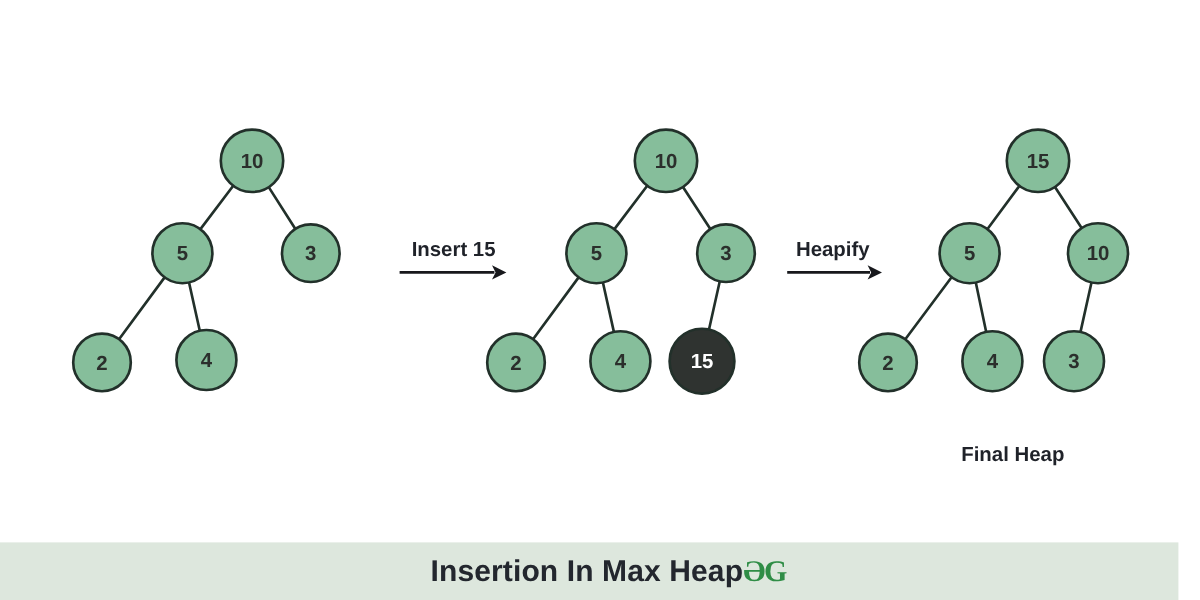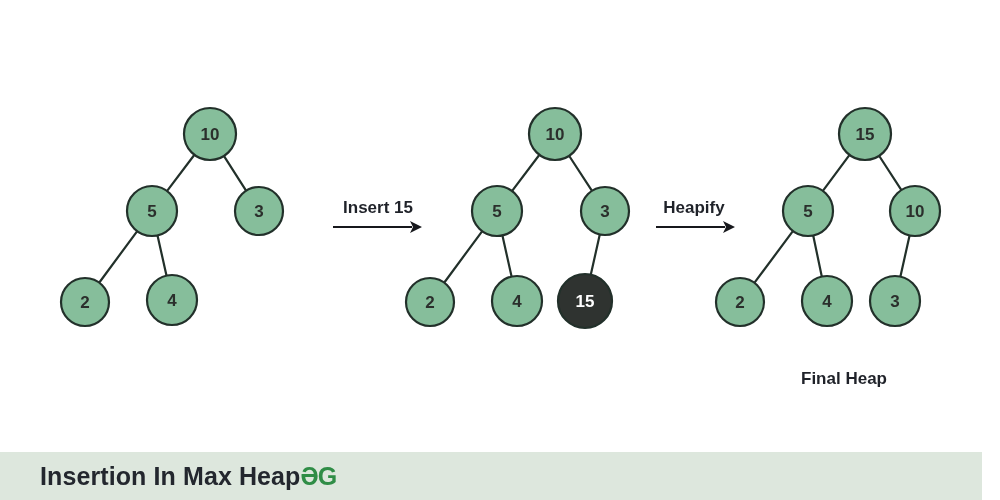--- a/index.html
+++ b/index.html
@@ -67,33 +67,33 @@
   }
   #footer-bar {
     position: absolute;
     left: 0;
     top: 452px;
     width: 1000px;
     height: 48px;
     background: #dde7dd;
     display: flex;
     align-items: center;
-    justify-content: flex-start;
+    justify-content: center;
     box-sizing: border-box;
     padding: 0 26px 0 40px;
   }
   #footer-title {
     font-family: "Liberation Sans", sans-serif;
     font-size: 25px;
     font-weight: 700;
     color: #23272e;
     letter-spacing: 0.1px;
   }
   #footer-logo {
-    font-family: Liberation Sans, sans-serif;
+    font-family: Liberation Serif, serif;
     font-size: 25px;
     font-weight: 700;
     color: #2f8d46;
     line-height: 1;
     letter-spacing: -1px;
   }
 </style>
 </head>
 <body>
 

